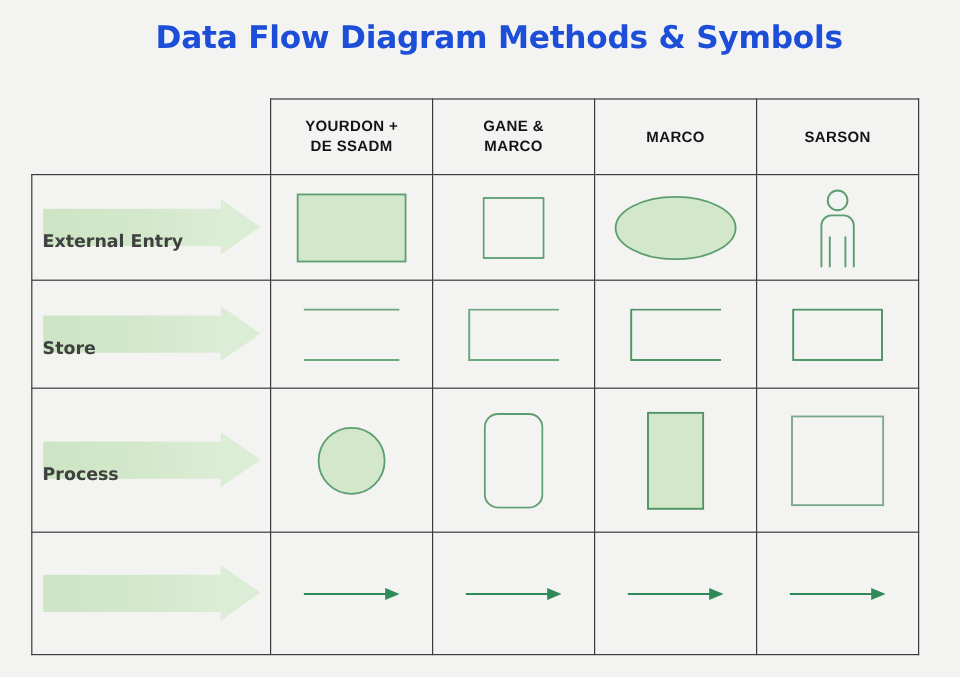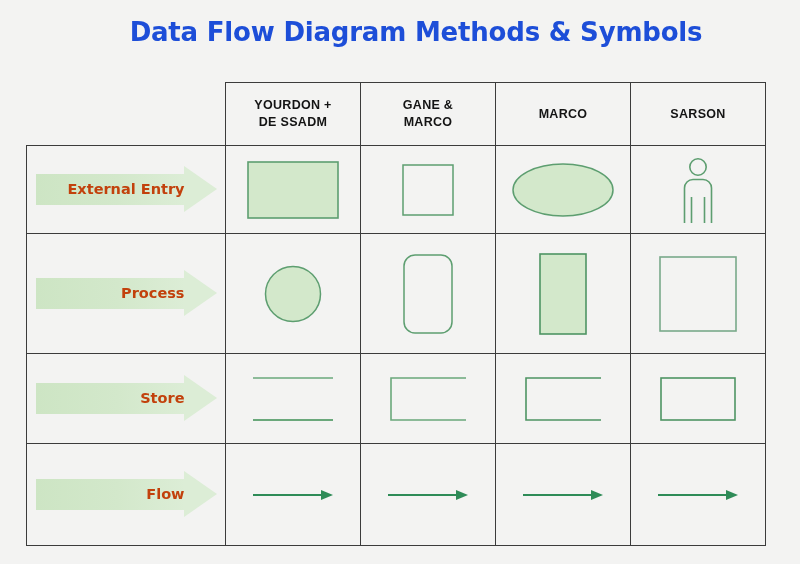--- a/index.html
+++ b/index.html
@@ -102,28 +102,28 @@
     top: -8px;
     width: 0;
     height: 0;
     border-top: 23.5px solid transparent;
     border-bottom: 23.5px solid transparent;
     border-left: 33px solid #dcedd6;
   }
   .arrow-label .arrow-text {
     position: absolute;
     left: 0;
-    top: 0;
+    top: 13px;
     width: 149px;
     height: 31px;
     line-height: 31px;
-    text-align: right;
+    text-align: left;
     font-size: 14.5px;
     font-weight: bold;
-    color: #c2410c;
+    color: #404040;
     font-family: "DejaVu Sans", sans-serif;
     white-space: nowrap;
   }
 
   
   .symbol-wrap {
     display: flex;
     align-items: center;
     justify-content: center;
     width: 100%;
@@ -205,20 +205,63 @@
         <svg width="42" height="66" viewBox="0 0 42 66">
           <circle cx="21" cy="10" r="8.2" fill="none" stroke="#5d9e70" stroke-width="1.6"></circle>
           <path d="M7.5 66 L7.5 31 A8.5 8.5 0 0 1 16 22.5 L26 22.5 A8.5 8.5 0 0 1 34.5 31 L34.5 66" fill="none" stroke="#5d9e70" stroke-width="1.6"></path>
           <line x1="14.5" y1="40" x2="14.5" y2="66" stroke="#5d9e70" stroke-width="1.6"></line>
           <line x1="27.5" y1="40" x2="27.5" y2="66" stroke="#5d9e70" stroke-width="1.6"></line>
         </svg>
       </div>
     </td>
   </tr>
 
+  <tr class="body-row row-h-3">
+    <td class="label-cell">
+      <span class="arrow-label">
+        <span class="arrow-body"></span>
+        <span class="arrow-head"></span>
+        <span class="arrow-text">Store</span>
+      </span>
+    </td>
+
+    <td>
+      <div class="symbol-wrap">
+        <svg width="80" height="46" viewBox="0 0 80 46">
+          <line x1="0" y1="2" x2="80" y2="2" stroke="#6aa87b" stroke-width="1.6"></line>
+          <line x1="0" y1="44" x2="80" y2="44" stroke="#6aa87b" stroke-width="1.8"></line>
+        </svg>
+      </div>
+    </td>
+
+    <td>
+      <div class="symbol-wrap">
+        <svg width="76" height="44" viewBox="0 0 76 44">
+          <path d="M76 1 L1 1 L1 43 L76 43" fill="none" stroke="#6aa87b" stroke-width="1.6"></path>
+        </svg>
+      </div>
+    </td>
+
+    <td>
+      <div class="symbol-wrap">
+        <svg width="76" height="44" viewBox="0 0 76 44">
+          <path d="M76 1 L1 1 L1 43 L76 43" fill="none" stroke="#4e9463" stroke-width="1.6"></path>
+        </svg>
+      </div>
+    </td>
+
+    <td>
+      <div class="symbol-wrap">
+        <svg width="76" height="44" viewBox="0 0 76 44">
+          <rect x="1" y="1" width="74" height="42" fill="none" stroke="#4e9463" stroke-width="1.6"></rect>
+        </svg>
+      </div>
+    </td>
+  </tr>
+
   <tr class="body-row row-h-2">
     <td class="label-cell">
       <span class="arrow-label">
         <span class="arrow-body"></span>
         <span class="arrow-head"></span>
         <span class="arrow-text">Process</span>
       </span>
     </td>
 
     <td>
@@ -247,69 +290,25 @@
 
     <td>
       <div class="symbol-wrap">
         <svg width="78" height="76" viewBox="0 0 78 76">
           <rect x="1" y="1" width="76" height="74" fill="none" stroke="#79a98a" stroke-width="1.6"></rect>
         </svg>
       </div>
     </td>
   </tr>
 
-  <tr class="body-row row-h-3">
-    <td class="label-cell">
-      <span class="arrow-label">
-        <span class="arrow-body"></span>
-        <span class="arrow-head"></span>
-        <span class="arrow-text">Store</span>
-      </span>
-    </td>
-
-    <td>
-      <div class="symbol-wrap">
-        <svg width="80" height="46" viewBox="0 0 80 46">
-          <line x1="0" y1="2" x2="80" y2="2" stroke="#6aa87b" stroke-width="1.6"></line>
-          <line x1="0" y1="44" x2="80" y2="44" stroke="#6aa87b" stroke-width="1.8"></line>
-        </svg>
-      </div>
-    </td>
-
-    <td>
-      <div class="symbol-wrap">
-        <svg width="76" height="44" viewBox="0 0 76 44">
-          <path d="M76 1 L1 1 L1 43 L76 43" fill="none" stroke="#6aa87b" stroke-width="1.6"></path>
-        </svg>
-      </div>
-    </td>
-
-    <td>
-      <div class="symbol-wrap">
-        <svg width="76" height="44" viewBox="0 0 76 44">
-          <path d="M76 1 L1 1 L1 43 L76 43" fill="none" stroke="#4e9463" stroke-width="1.6"></path>
-        </svg>
-      </div>
-    </td>
-
-    <td>
-      <div class="symbol-wrap">
-        <svg width="76" height="44" viewBox="0 0 76 44">
-          <rect x="1" y="1" width="74" height="42" fill="none" stroke="#4e9463" stroke-width="1.6"></rect>
-        </svg>
-      </div>
-    </td>
-  </tr>
-
   <tr class="body-row row-h-4">
     <td class="label-cell">
       <span class="arrow-label">
         <span class="arrow-body"></span>
         <span class="arrow-head"></span>
-        <span class="arrow-text">Flow</span>
       </span>
     </td>
 
     <td>
       <div class="symbol-wrap">
         <svg width="80" height="16" viewBox="0 0 80 16">
           <line x1="0" y1="8" x2="70" y2="8" stroke="#2e8b57" stroke-width="1.8"></line>
           <path d="M80 8 L68 3 L68 13 Z" fill="#2e8b57"></path>
         </svg>
       </div>

